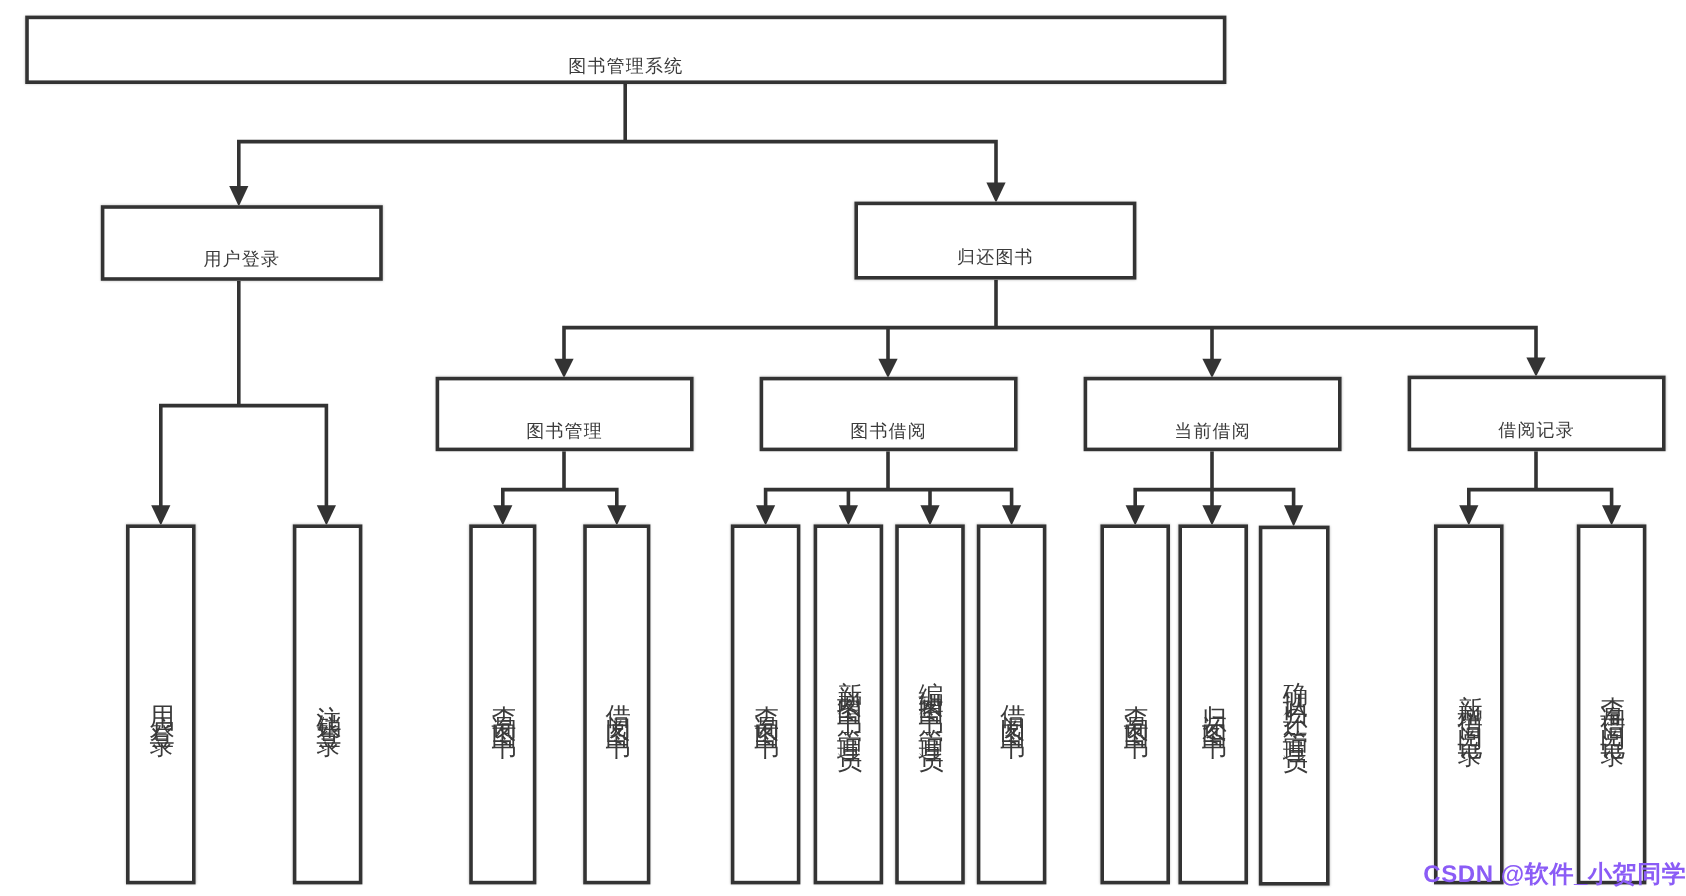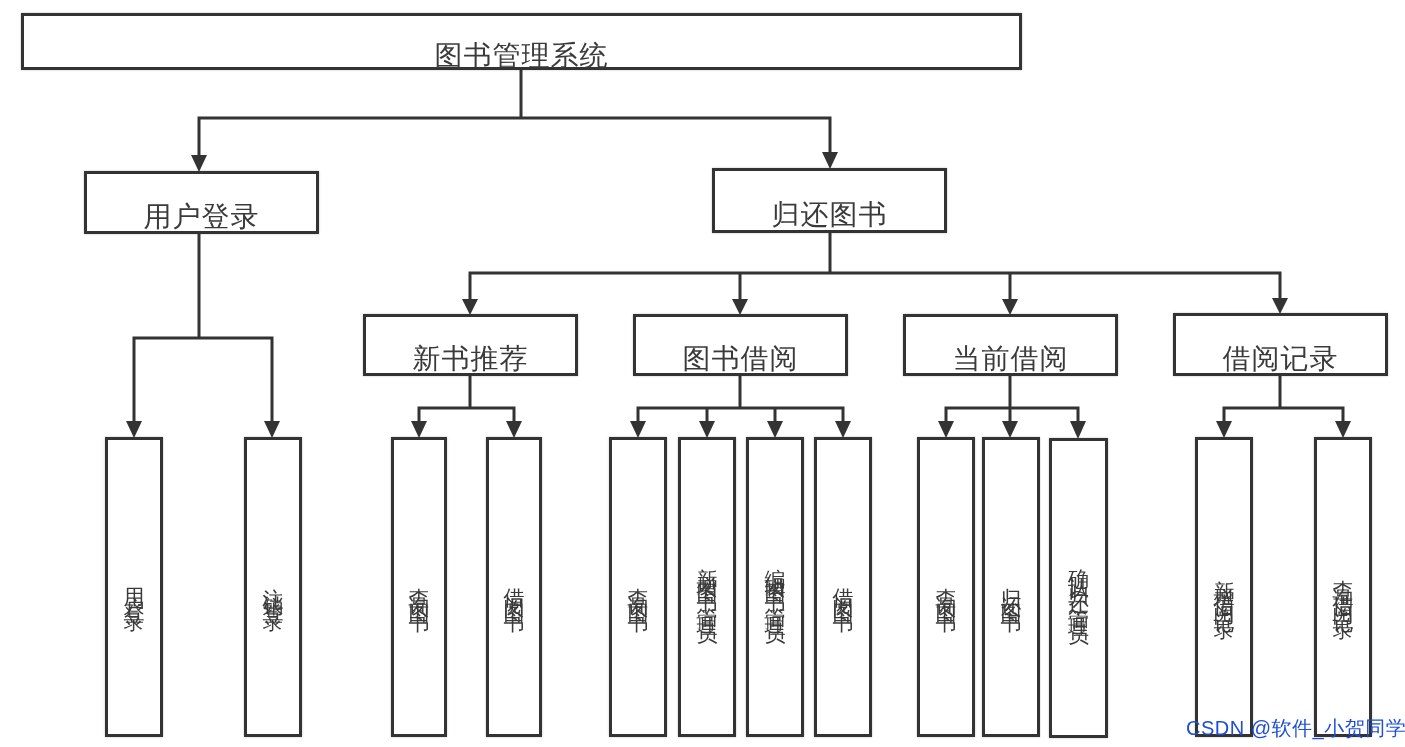--- a/index.html
+++ b/index.html
@@ -22,21 +22,21 @@
     position: absolute;
     box-sizing: border-box;
     background: #ffffff;
     border: 3px solid #333333;
     box-shadow: 0 0 2px rgba(0,0,0,0.25);
     display: flex;
     align-items: center;
     justify-content: center;
   }
   .hbox span {
-    font-size: 28px;
+    font-size: 15px;
     letter-spacing: 1px;
     white-space: nowrap;
     color: #3a3a3a;
     margin-top: 28px;
   }
   .vbox span {
     writing-mode: vertical-rl;
     text-orientation: mixed;
     font-size: 21px;
     letter-spacing: 8px;
@@ -66,23 +66,24 @@
   #l-add-record  { left: 1195px; top: 437px; width: 58px; height: 300px; }
   #l-query-record{ left: 1314px; top: 437px; width: 58px; height: 300px; }
 
   .watermark {
     position: absolute;
     left: 1186px;
     top: 715px;
     width: 210px;
     font-size: 20px;
     letter-spacing: 0.5px;
-    color: #1d4ed8;
+    color: #8b5cf6;
     white-space: nowrap;
     z-index: 5;
+    font-weight: bold;
   }
 </style>
 </head>
 <body>
 
 <div class="stage">
 
   <svg class="connectors" viewBox="0 0 1405 747" xmlns="http://www.w3.org/2000/svg" aria-hidden="true">
     <g stroke="#333333" stroke-width="3" fill="none">
 
@@ -140,21 +141,21 @@
   </div>
 
   <div class="hbox" id="n-user-login">
     <span>用户登录</span>
   </div>
   <div class="hbox" id="n-book-mgmt">
     <span>归还图书</span>
   </div>
 
   <div class="hbox" id="n-new-book">
-    <span>新书推荐</span>
+    <span>图书管理</span>
   </div>
   <div class="hbox" id="n-borrowing">
     <span>图书借阅</span>
   </div>
   <div class="hbox" id="n-current">
     <span>当前借阅</span>
   </div>
   <div class="hbox" id="n-records">
     <span>借阅记录</span>
   </div>

